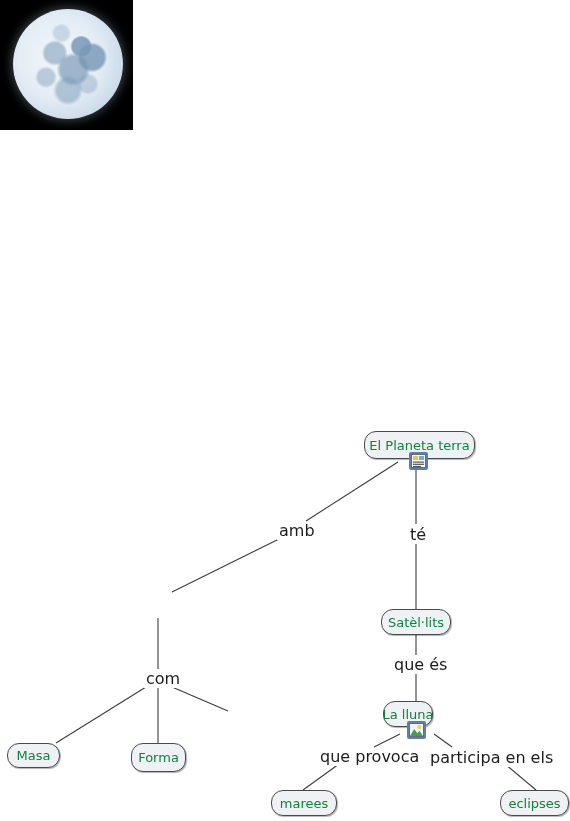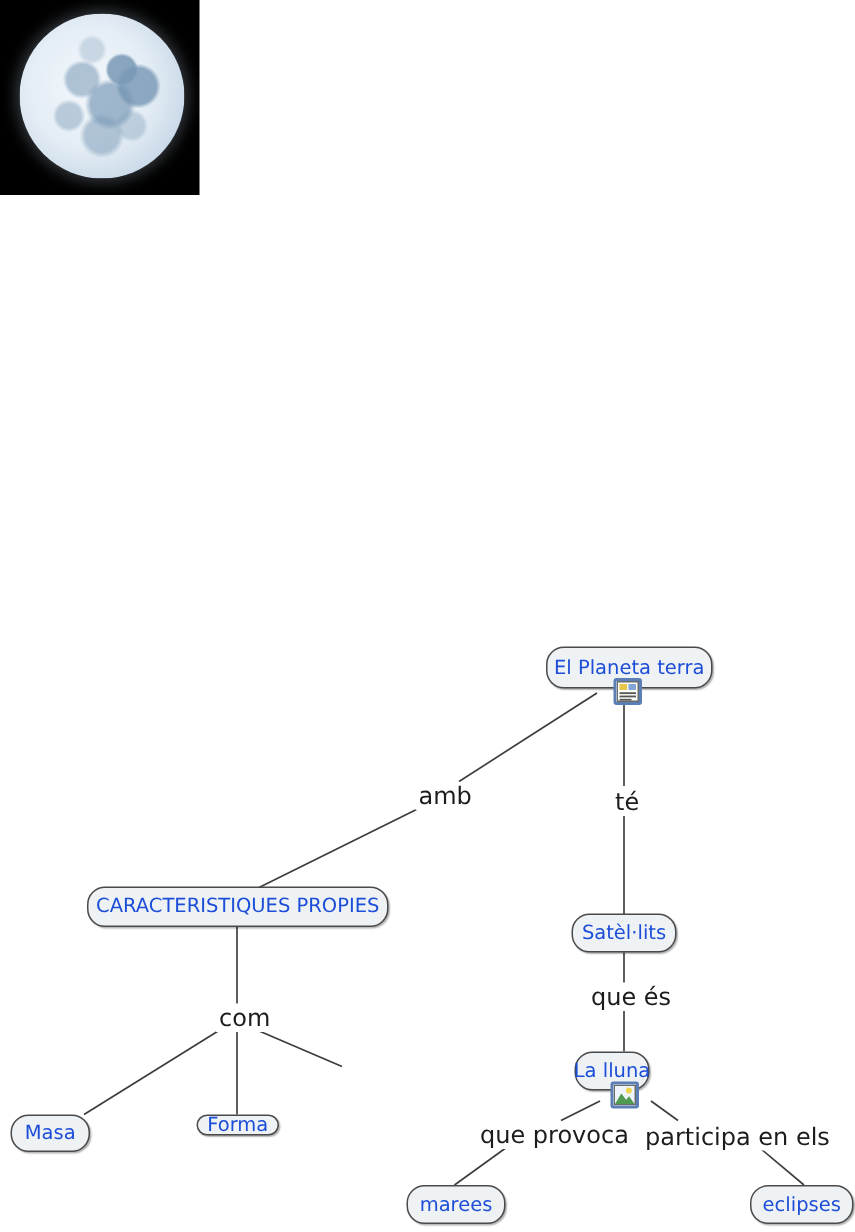--- a/index.html
+++ b/index.html
@@ -64,21 +64,21 @@
   
   .node {
     position: absolute;
     box-sizing: border-box;
     background: #eef2f5;
     border: 1px solid #4a4a4a;
     border-radius: 12px;
     display: flex;
     align-items: center;
     justify-content: center;
-    color: #1d4ed8;
+    color: #15803d;
     font-size: 13px;
     line-height: 1;
     white-space: nowrap;
     box-shadow: 1px 1px 1px rgba(0,0,0,0.30);
   }
   .node-label {
     display: block;
     padding: 0 2px;
   }
 
@@ -148,44 +148,41 @@
     <svg width="15" height="14" viewBox="0 0 15 14" xmlns="http://www.w3.org/2000/svg">
       <rect x="0.5" y="0.5" width="14" height="13" fill="#fdfdf7" stroke="#6b6b6b" stroke-width="1"></rect>
       <rect x="2" y="2" width="5" height="4" fill="#e8c64a"></rect>
       <rect x="8" y="2" width="5" height="4" fill="#7fa6d4"></rect>
       <rect x="2" y="7.5" width="11" height="1.2" fill="#555"></rect>
       <rect x="2" y="9.7" width="11" height="1.2" fill="#555"></rect>
       <rect x="2" y="11.9" width="8" height="1.1" fill="#555"></rect>
     </svg>
   </div>
 
-  <div class="node" id="node-caracteristiques" style="left:58px; top:591px; width:201px; height:27px;">
-    <span class="node-label">CARACTERISTIQUES PROPIES</span>
-  </div>
 
   <div class="node" id="node-satellits" style="left:381px; top:609px; width:70px; height:26px;">
     <span class="node-label">Satèl·lits</span>
   </div>
 
   <div class="node" id="node-lluna" style="left:383px; top:701px; width:50px; height:26px;">
     <span class="node-label">La lluna</span>
   </div>
   <div class="attach-icon" style="left:407px; top:721px;">
     <svg width="15" height="14" viewBox="0 0 15 14" xmlns="http://www.w3.org/2000/svg">
       <rect x="0.5" y="0.5" width="14" height="13" fill="#eef4fb" stroke="#6b6b6b" stroke-width="1"></rect>
       <circle cx="10.2" cy="4" r="2" fill="#f0d34e"></circle>
       <path d="M1 13 L5.2 6 L8.4 10.2 L10.4 7.8 L14 13 Z" fill="#4f9a4f"></path>
     </svg>
   </div>
 
   <div class="node" id="node-masa" style="left:7px; top:743px; width:53px; height:25px;">
     <span class="node-label">Masa</span>
   </div>
 
-  <div class="node" id="node-forma" style="left:131px; top:743px; width:55px; height:14px;">
+  <div class="node" id="node-forma" style="left:131px; top:743px; width:55px; height:29px;">
     <span class="node-label">Forma</span>
   </div>
 
 
   <div class="node" id="node-marees" style="left:271px; top:790px; width:66px; height:26px;">
     <span class="node-label">marees</span>
   </div>
 
   <div class="node" id="node-eclipses" style="left:500px; top:790px; width:69px; height:26px;">
     <span class="node-label">eclipses</span>

